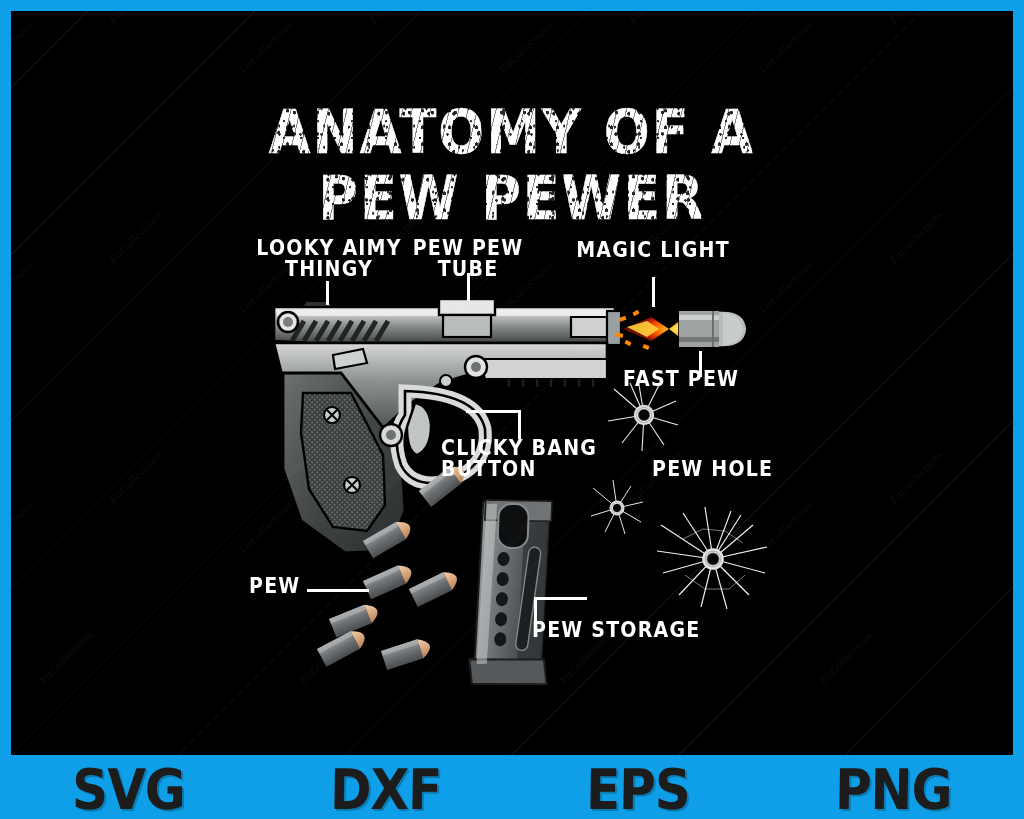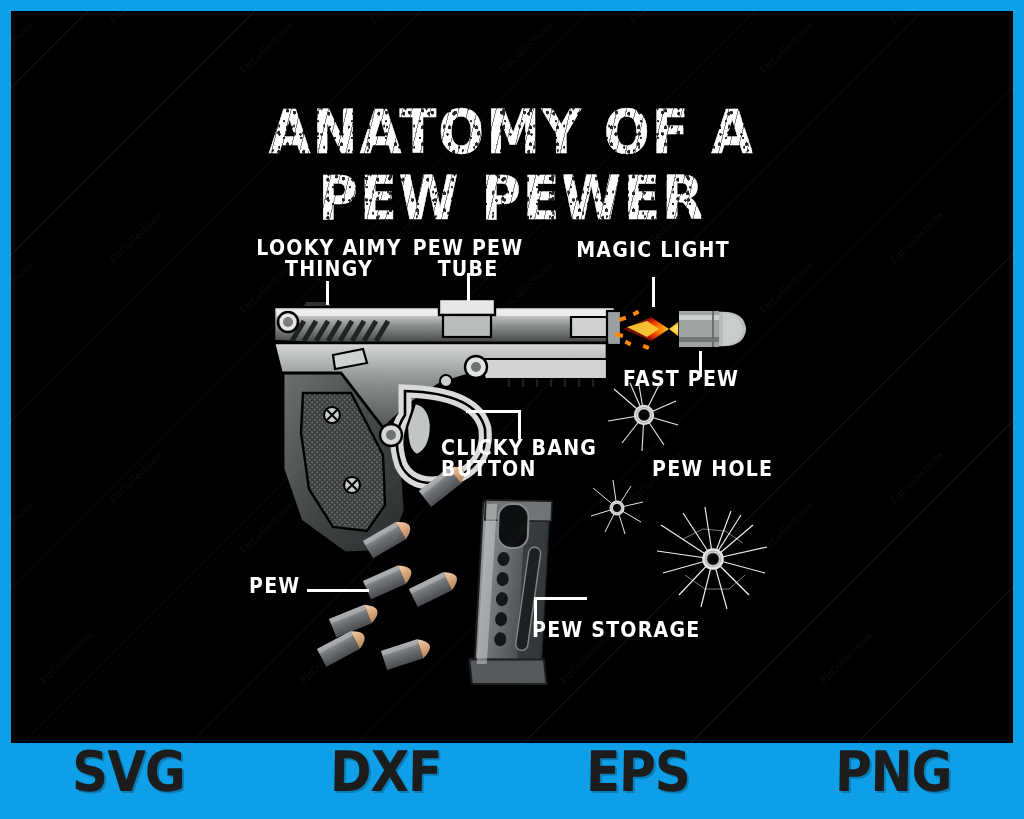--- a/index.html
+++ b/index.html
@@ -102,23 +102,23 @@
   .lead{position:absolute;background:#fff;z-index:24;}
   .lead-v{width:3px;}
   .lead-h{height:3px;}
   .bracket{
     position:absolute;z-index:24;
     border-color:#fff;border-style:solid;
   }
 
   
   .formats{
-    position:absolute;left:0;bottom:0;width:1024px;height:76px;
+    position:absolute;left:0;bottom:0;width:1024px;height:64px;
     background:#0e9fe8;
-    display:flex;align-items:flex-start;justify-content:space-around;
+    display:flex;align-items:flex-end;justify-content:space-around;
     z-index:50;
   }
   .fmt{
     color:#1c1c1c;
     font-family:"DejaVu Sans",sans-serif;
     font-weight:700;
     font-size:50px;
     letter-spacing:-1px;
     transform:scaleY(1.12) skewX(-1deg);
     text-shadow:2px 2px 0 rgba(0,0,0,.22);

